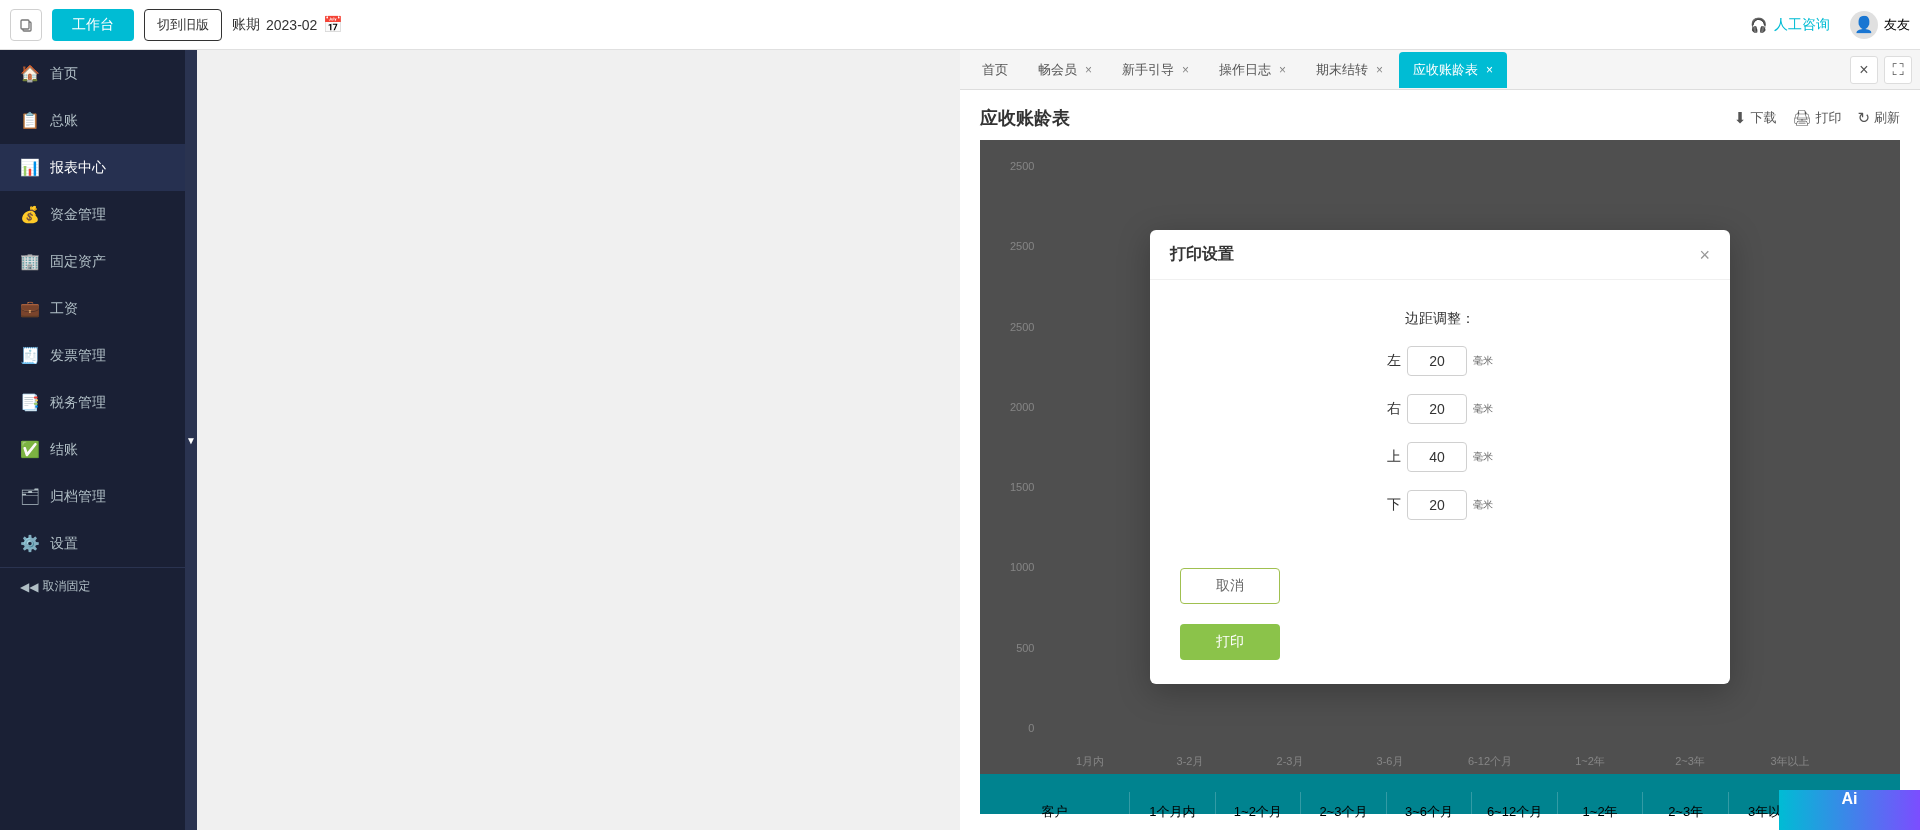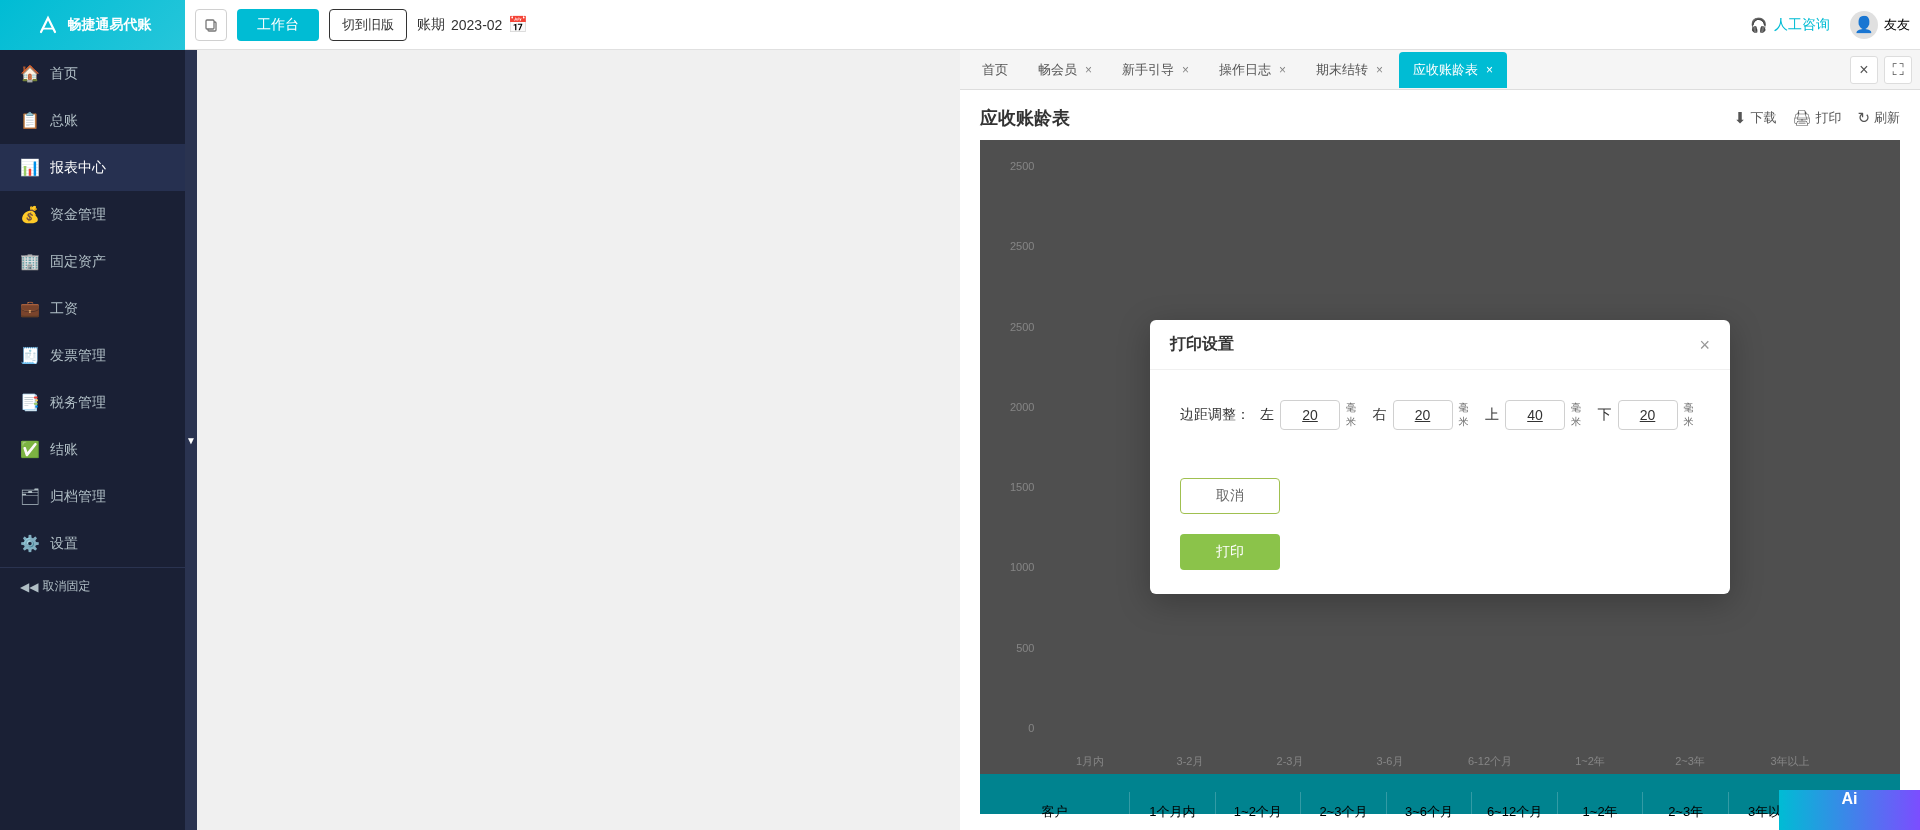--- a/index.html
+++ b/index.html
@@ -346,22 +346,23 @@
       font-size: 18px;
       color: #999;
       line-height: 1;
     }
     .dialog-body {
       padding: 30px 30px 20px 30px;
     }
     .margin-row {
       display: flex;
       align-items: center;
-      gap: 10px;
+      gap: 18px;
       margin-bottom: 18px;
+      flex-direction: column;
     }
     .margin-label {
       font-size: 14px;
       color: #333;
       white-space: nowrap;
     }
     .margin-group {
       display: flex;
       align-items: center;
       gap: 6px;
@@ -372,21 +373,20 @@
     }
     .margin-input {
       width: 60px;
       height: 30px;
       border: 1px solid #d0d0d0;
       border-radius: 4px;
       text-align: center;
       font-size: 14px;
       color: #333;
       outline: none;
-      text-decoration: underline;
     }
     .margin-unit {
       font-size: 10px;
       color: #666;
     }
     .dialog-footer {
       display: flex;
       justify-content: center;
       gap: 20px;
       padding: 10px 30px 24px 30px;
@@ -488,27 +488,20 @@
       font-size: 16px;
       font-weight: bold;
       cursor: pointer;
       z-index: 9999;
     }
   </style>
 </head>
 <body>
 
 <div class="top-header">
-  <div class="logo-area">
-    <svg class="logo-icon" viewBox="0 0 32 32" fill="none">
-      <path d="M8 24 L16 8 L24 24" stroke="#fff" stroke-width="2.5" fill="none" stroke-linecap="round"></path>
-      <path d="M10 20 L22 20" stroke="#fff" stroke-width="2" stroke-linecap="round"></path>
-    </svg>
-    <span>畅捷通易代账</span>
-  </div>
 
 
   <div class="copy-btn">
     <svg width="16" height="16" viewBox="0 0 16 16" fill="none">
       <rect x="5" y="5" width="8" height="9" rx="1" stroke="#777" stroke-width="1.3"></rect>
       <rect x="3" y="3" width="8" height="9" rx="1" fill="#fff" stroke="#777" stroke-width="1.3"></rect>
     </svg>
   </div>
 
   <button class="workbench-btn">工作台</button>

